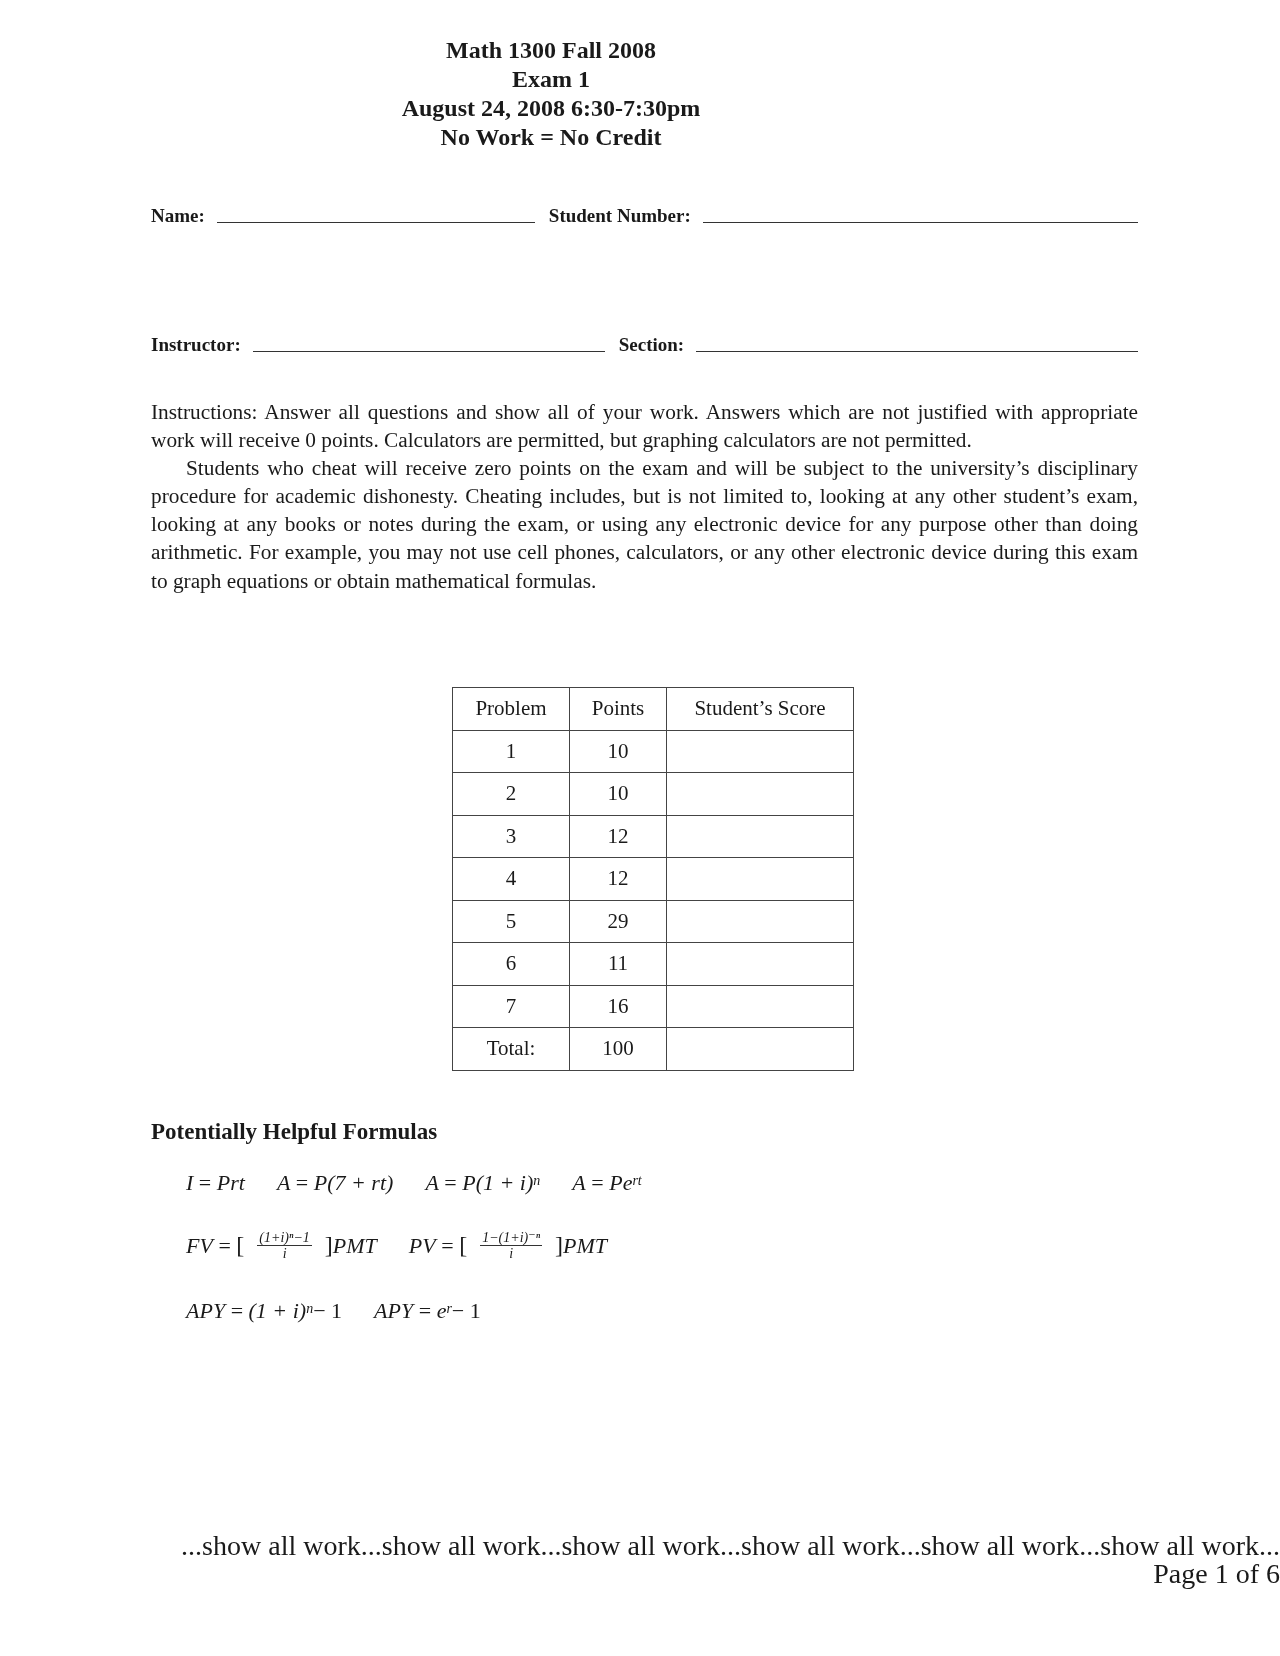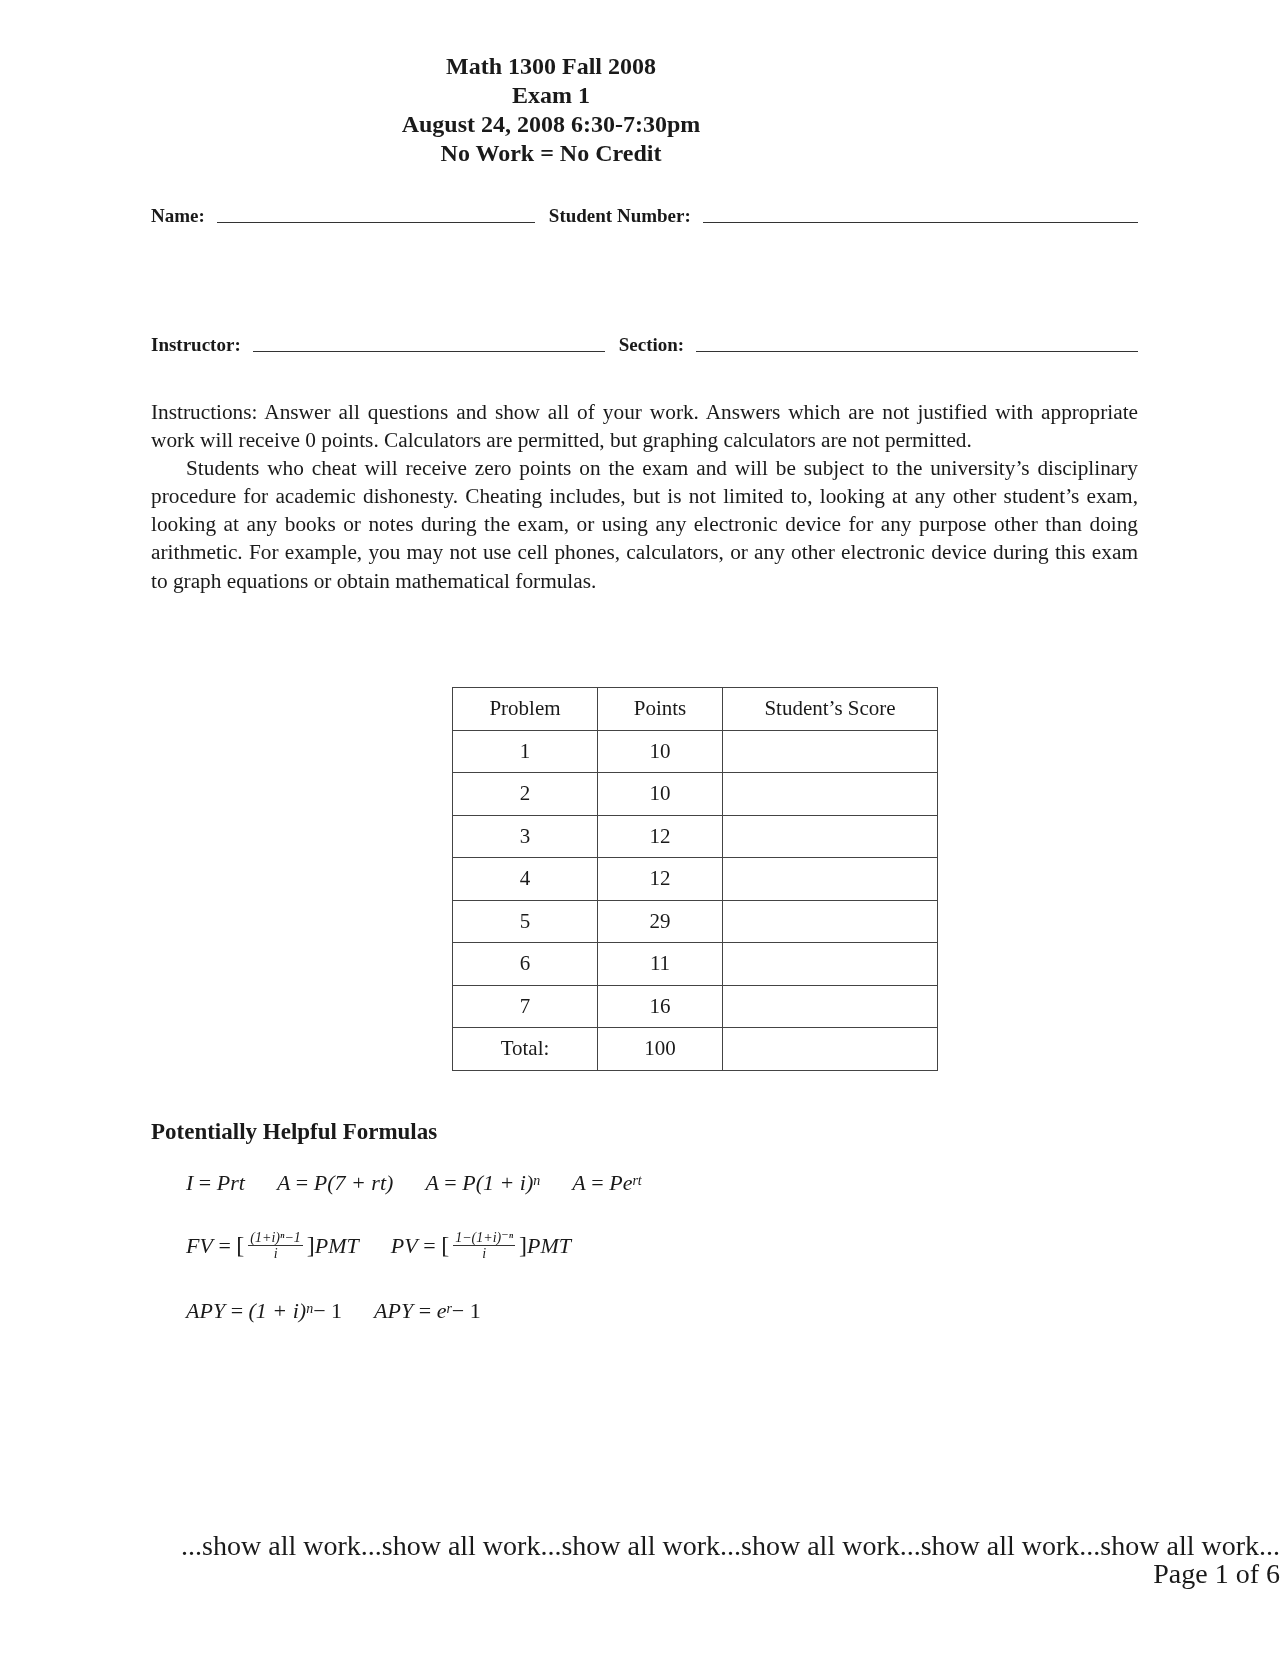--- a/index.html
+++ b/index.html
@@ -18,21 +18,21 @@
     .page {
       position: absolute;
       left: 0; top: 0;
       width: 1280px;
       height: 1656px;
     }
     
     .header {
       position: absolute;
       left: 0; width: 1102px;
-      top: 52px;
+      top: 36px;
       text-align: center;
       font-weight: bold;
       font-size: 24px;
       line-height: 29px;
     }
     .header div { white-space: nowrap; }
 
     
     .field-row {
       position: absolute;
@@ -75,21 +75,21 @@
     .score-table {
       position: absolute;
       left: 452px;
       top: 687px;
       border-collapse: collapse;
       font-size: 21px;
     }
     .score-table th, .score-table td {
       border: 1.5px solid #444;
       height: 41.5px;
-      padding: 0 30px;
+      padding: 0 16px;
       text-align: center;
       font-weight: normal;
       white-space: nowrap;
     }
     .score-table .c1 { width: 84px; }
     .score-table .c2 { width: 64px; }
     .score-table .c3 { width: 154px; }
 
     
     .formulas-heading {
@@ -111,21 +111,21 @@
       white-space: nowrap;
     }
     .formula { margin-right: 32px; display: inline-flex; align-items: center; }
     .formula .up { font-size: 14px; vertical-align: super; position: relative; top: -2px; }
     .frac {
       display: inline-flex;
       flex-direction: column;
       align-items: center;
       font-size: 14px;
       line-height: 15px;
-      margin: 0 4px;
+      margin: 0 13px;
     }
     .frac .num { border-bottom: 1px solid #333; padding: 0 2px; }
     .frac .den { padding: 0 2px; }
     .bracket { font-style: normal; font-size: 24px; }
     .upright { font-style: normal; }
 
     
     .footer {
       position: absolute;
       left: 0; width: 1280px;

